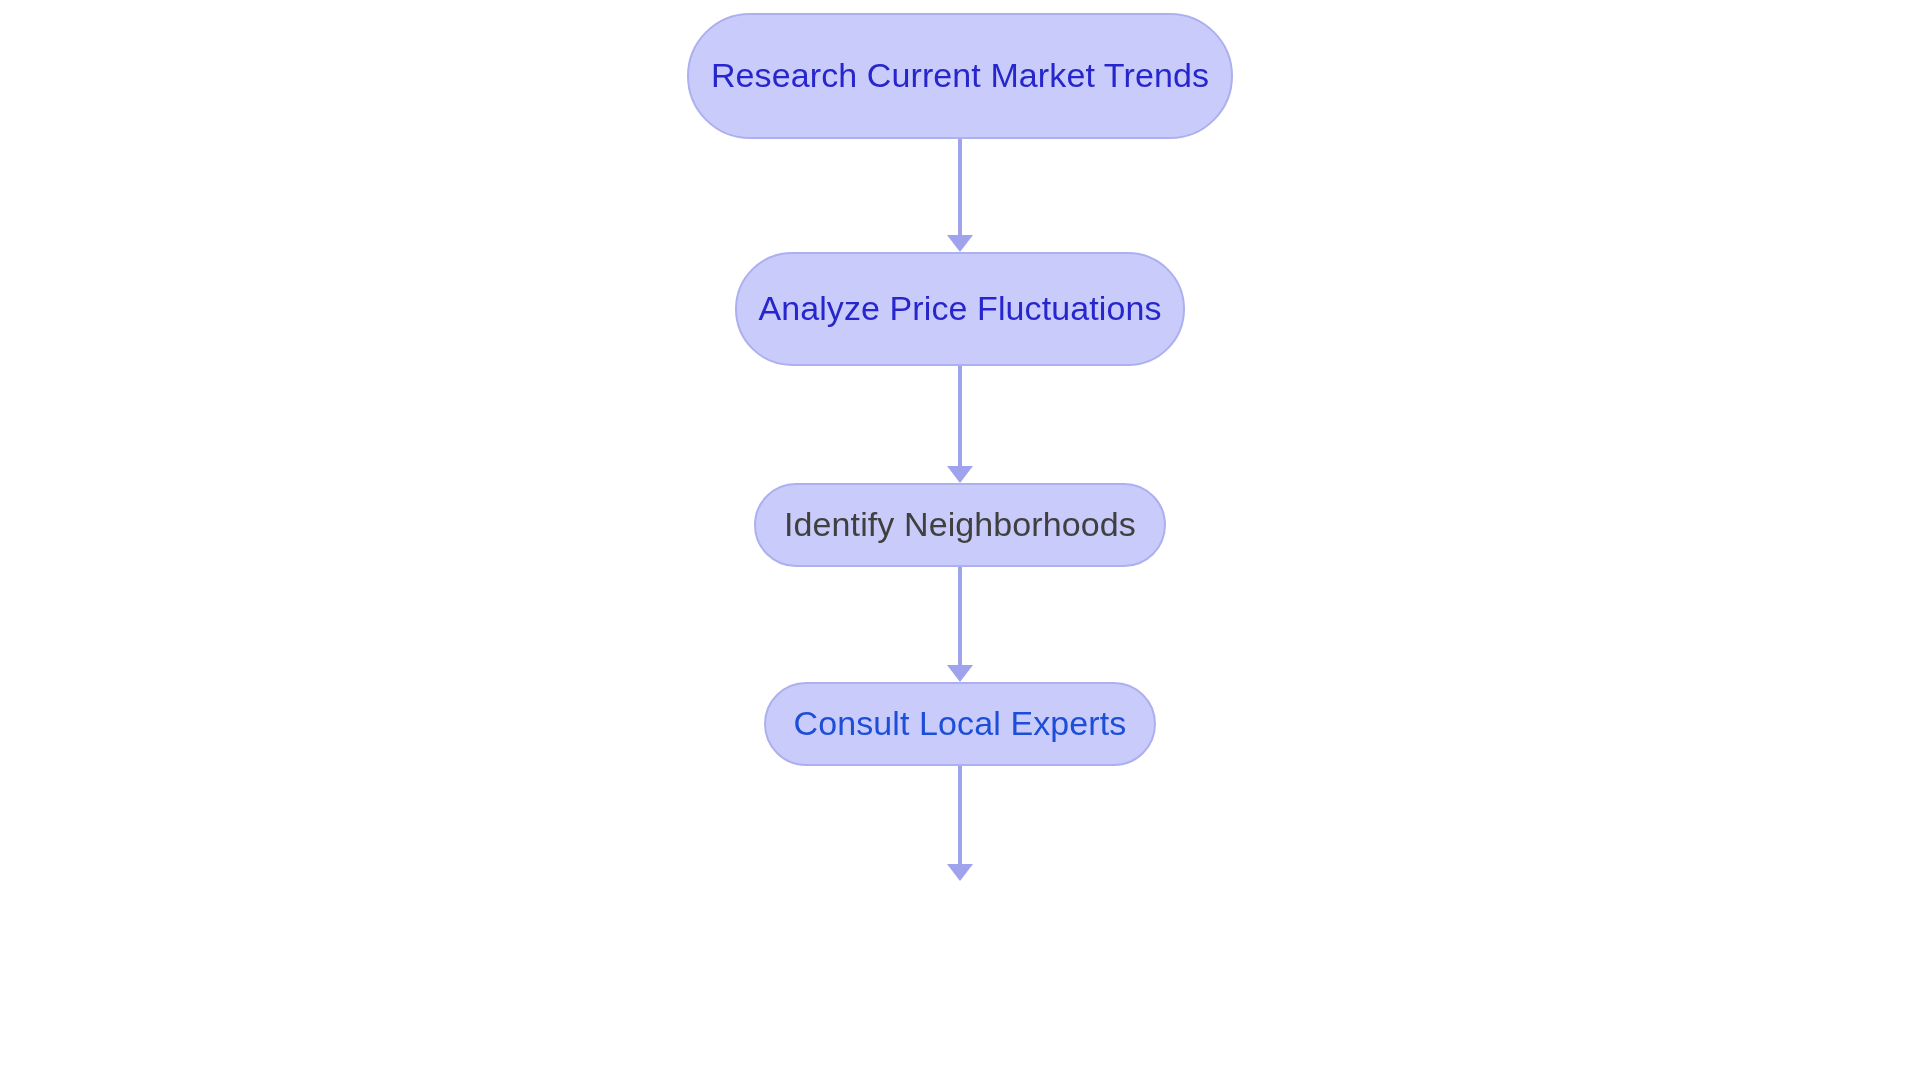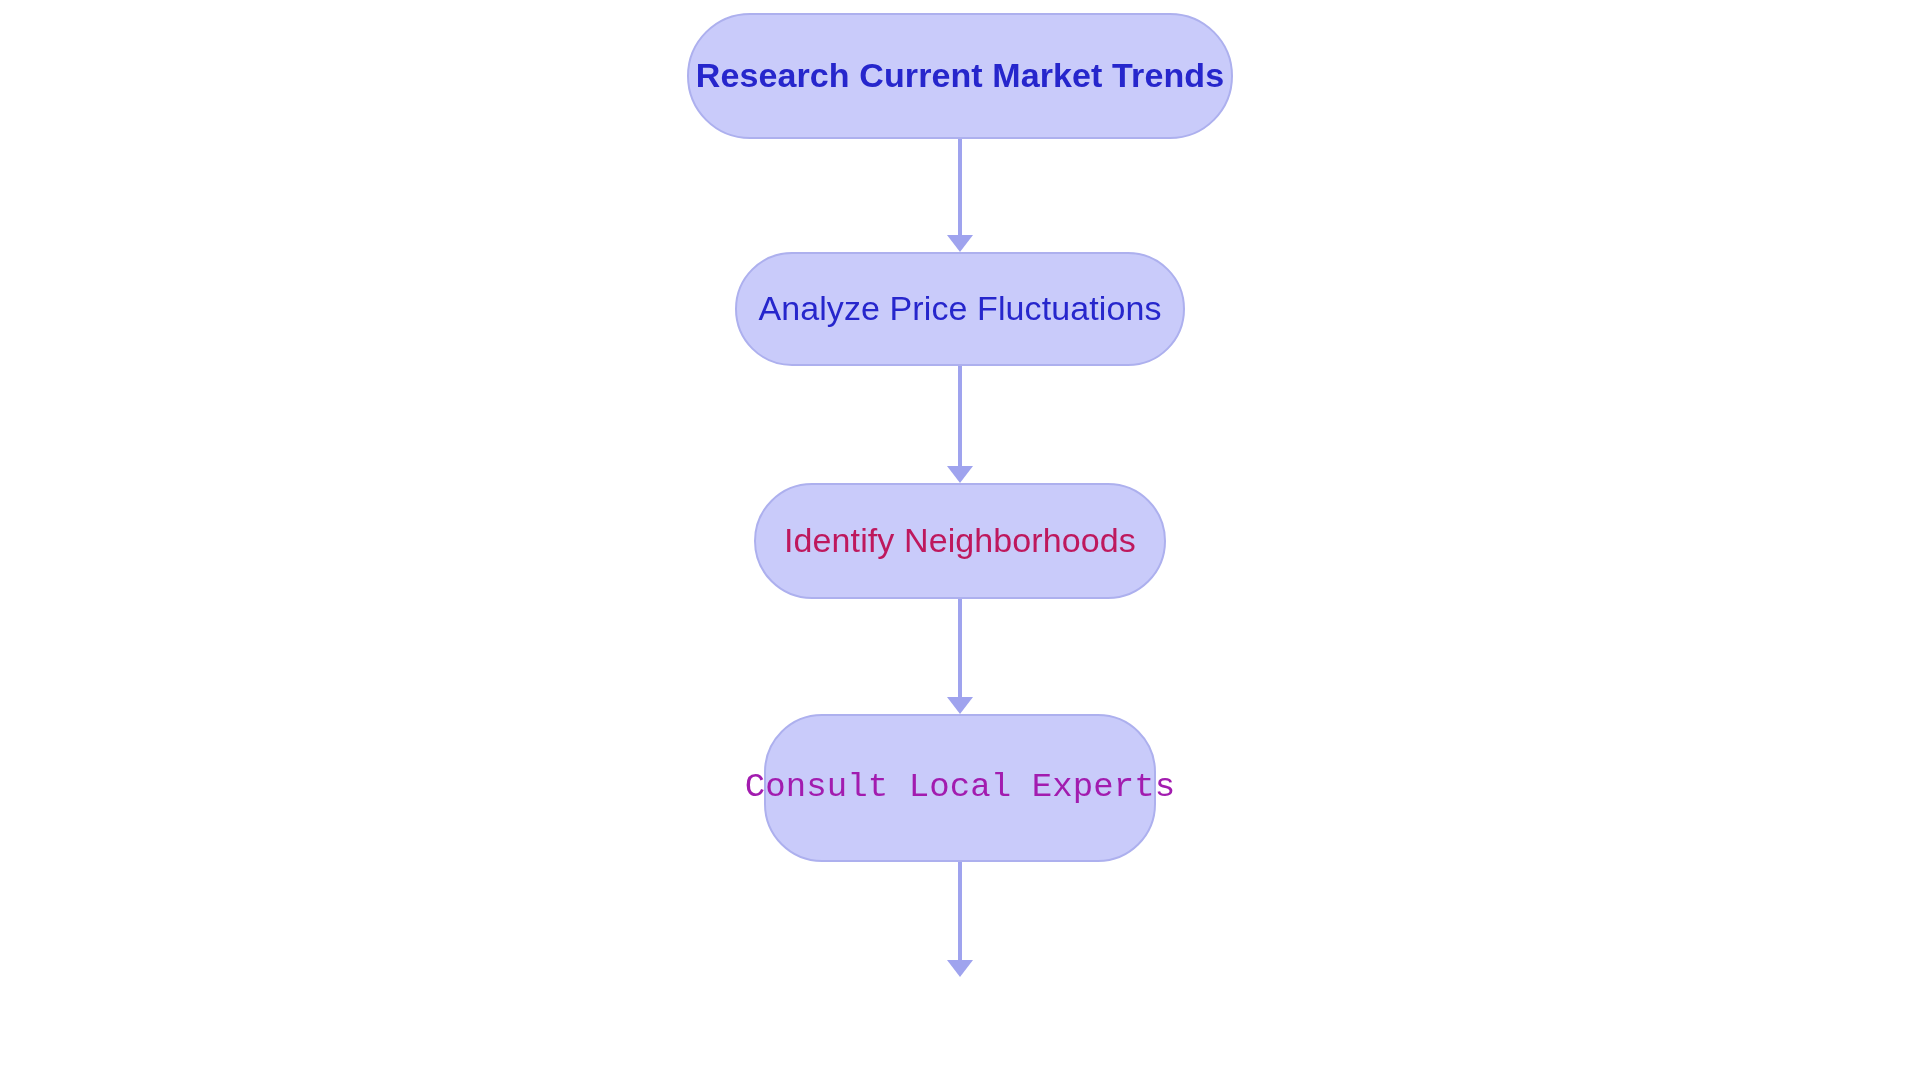--- a/index.html
+++ b/index.html
@@ -79,48 +79,48 @@
     border-top: 17px solid #9fa3ee;
     flex: 0 0 auto;
   }
 </style>
 </head>
 <body>
 
 <div id="flowchart" style="background: rgb(255, 255, 255);">
   <div class="flow-column" style="padding-top: 13px;">
 
-    <div class="node" id="n1" style="width: 546px; height: 126px; border-radius: 63px; background: rgb(201, 203, 250); border-color: rgb(173, 176, 238); color: rgb(38, 38, 204); font-weight: bold;">
+    <div class="node" id="n1" style="width: 546px; height: 126px; border-radius: 63px; background: rgb(201, 203, 250); border-color: rgb(173, 176, 238); color: rgb(38, 38, 204);">
       <span class="node-label">Research Current Market Trends</span>
     </div>
 
     <div class="connector" id="c1" style="height: 113px;">
       <div class="connector-shaft" style="background: rgb(159, 163, 238);"></div>
       <div class="connector-head" style="border-top-color: rgb(159, 163, 238);"></div>
     </div>
 
     <div class="node" id="n2" style="width: 450px; height: 114px; border-radius: 57px; background: rgb(201, 203, 250); border-color: rgb(173, 176, 238); color: rgb(38, 38, 204); text-align: right;">
       <span class="node-label">Analyze Price Fluctuations</span>
     </div>
 
     <div class="connector" id="c2" style="height: 117px;">
       <div class="connector-shaft" style="background: rgb(159, 163, 238);"></div>
       <div class="connector-head" style="border-top-color: rgb(159, 163, 238);"></div>
     </div>
 
-    <div class="node" id="n3" style="width: 412px; height: 116px; border-radius: 58px; background: rgb(201, 203, 250); border-color: rgb(173, 176, 238); color: #be185d;">
+    <div class="node" id="n3" style="width: 412px; height: 84px; border-radius: 58px; background: rgb(201, 203, 250); border-color: rgb(173, 176, 238); color: #404040;">
       <span class="node-label">Identify Neighborhoods</span>
     </div>
 
     <div class="connector" id="c3" style="height: 115px;">
       <div class="connector-shaft" style="background: rgb(159, 163, 238);"></div>
       <div class="connector-head" style="border-top-color: rgb(159, 163, 238);"></div>
     </div>
 
-    <div class="node" id="n4" style="width: 392px; height: 148px; border-radius: 58px; background: rgb(201, 203, 250); border-color: rgb(173, 176, 238); color: #a21caf; font-family: Liberation Mono, monospace;">
+    <div class="node" id="n4" style="width: 392px; height: 84px; border-radius: 58px; background: rgb(201, 203, 250); border-color: rgb(173, 176, 238); color: #1d4ed8;">
       <span class="node-label">Consult Local Experts</span>
     </div>
 
     <div class="connector" id="c4" style="height: 115px;">
       <div class="connector-shaft" style="background: rgb(159, 163, 238);"></div>
       <div class="connector-head" style="border-top-color: rgb(159, 163, 238);"></div>
     </div>
 
 
   </div>

